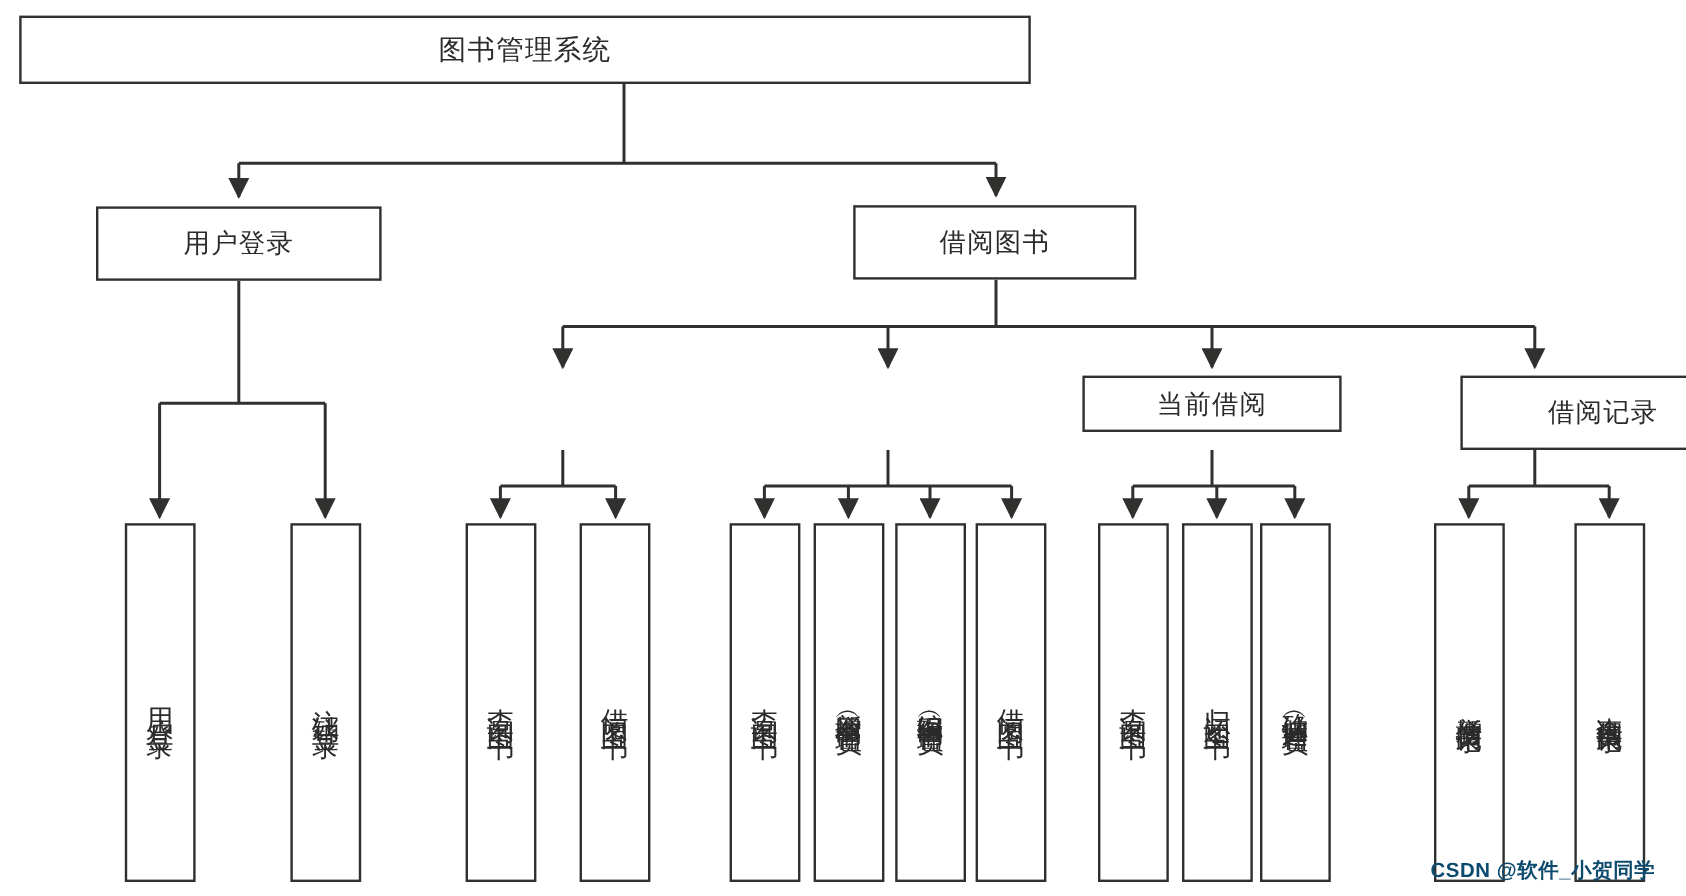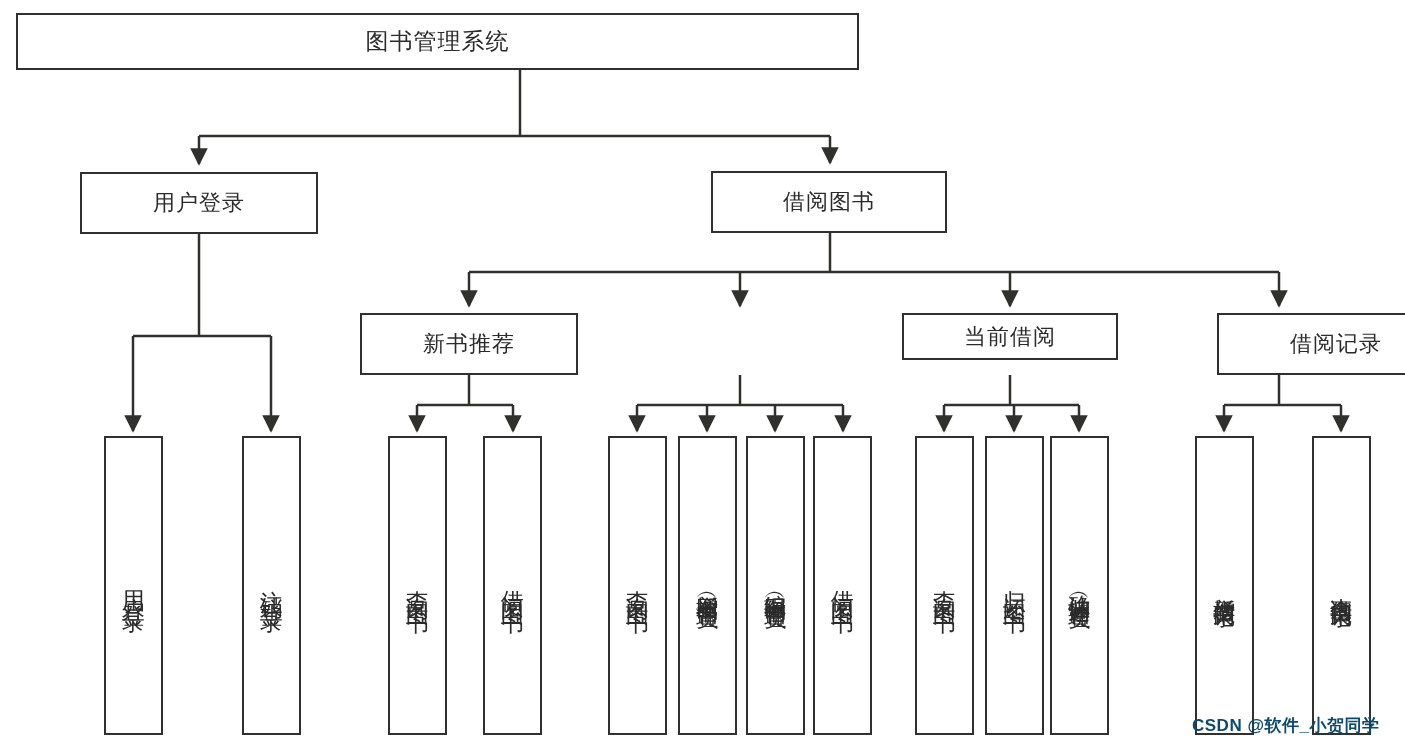--- a/index.html
+++ b/index.html
@@ -117,23 +117,20 @@
     <span class="label">图书管理系统</span>
   </div>
 
   <div class="node" style="left:80px; top:172px; width:238px; height:62px;">
     <span class="label">用户登录</span>
   </div>
   <div class="node" style="left:711px; top:171px; width:236px; height:62px;">
     <span class="label">借阅图书</span>
   </div>
 
-  <div class="node" style="left:360px; top:313px; width:218px; height:62px;">
-    <span class="label">新书推荐</span>
-  </div>
   <div class="node" style="left:902px; top:313px; width:216px; height:47px;">
     <span class="label">当前借阅</span>
   </div>
   <div class="node" style="left:1170px; top:313px; width:238px; height:62px;margin-left:47px;">
     <span class="label">借阅记录</span>
   </div>
 
   <div class="node vertical" style="left:104px; top:436px; width:59px; height:299px;">
     <span class="label">用户登录</span>
   </div>

